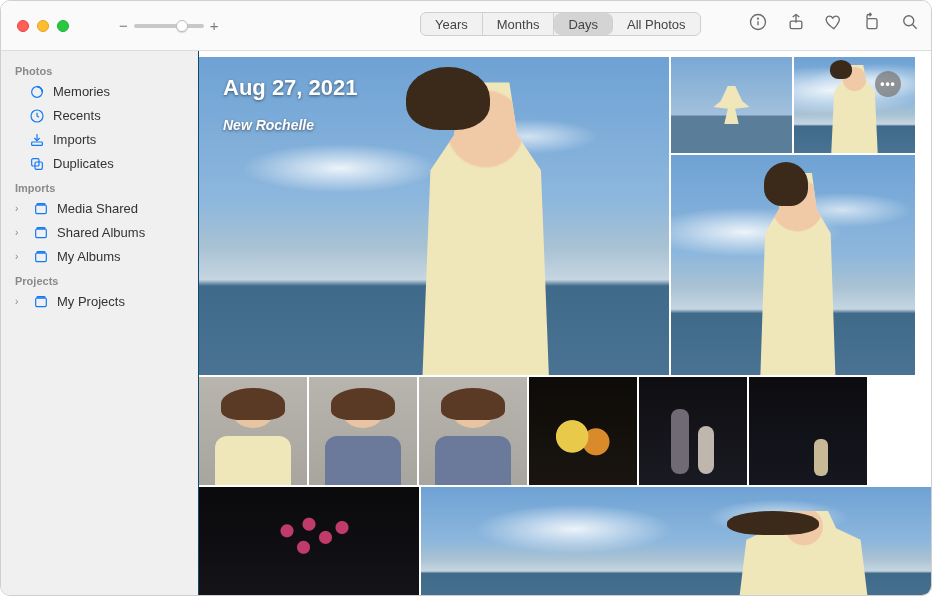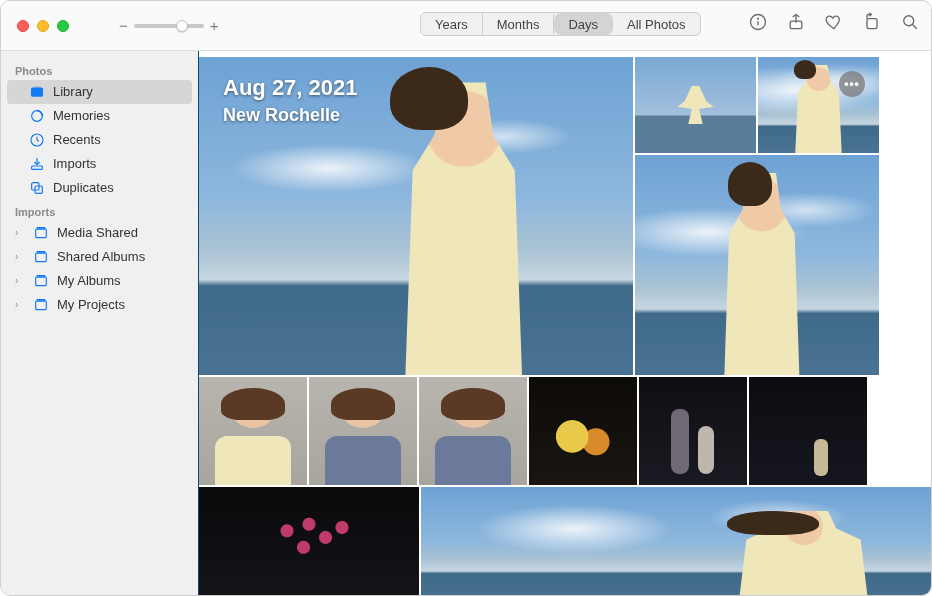--- a/index.html
+++ b/index.html
@@ -74,21 +74,21 @@
   position: absolute; inset: 0; padding: 6px 0 0 0;
 }
 .row { display: flex; gap: 2px; margin-bottom: 2px; }
 .tile { position: relative; overflow: hidden; }
 .tile .ph { width: 100%; height: 100%; }
 .overlay {
   position: absolute; top: 18px; left: 24px; color: #fff;
   text-shadow: 0 1px 3px rgba(0,0,0,0.5);
 }
 .overlay .date { font-size: 22px; font-weight: 700; }
-.overlay .loc { font-size: 18px; font-weight: 600; margin-top: 4px; }
+.overlay .loc { font-size: 14px; font-weight: 600; margin-top: 16px; font-style: italic; }
 .more-pill {
   position: absolute; top: 14px; right: 14px; width: 26px; height: 26px;
   border-radius: 50%; background: rgba(120,120,120,0.75); display:flex;
   align-items:center; justify-content:center; color:#fff; cursor:pointer;
 }
 .more-pill span { letter-spacing: 1px; font-weight:700; font-size:12px;}
 .sky { background: linear-gradient(#6ea2d4 0%, #8db7dd 45%, #a9c2d3 60%, #c6d6e2 70%, #406a8a 72%, #4a7393 100%); position:relative;}
 .sky::before{content:"";position:absolute;inset:0;background:
   radial-gradient(ellipse 140px 35px at 30% 35%, rgba(255,255,255,.85), rgba(255,255,255,0) 70%),
   radial-gradient(ellipse 100px 25px at 70% 25%, rgba(255,255,255,.65), rgba(255,255,255,0) 70%);}
@@ -178,29 +178,20 @@
             <line x1="20" y1="20" x2="15" y2="15"></line>
           </svg>
       </div>
     </div>
   </div>
 
   <div class="body">
 
     <div class="sidebar">
       <div class="section-title">Photos</div>
-      <div class="item selected">
-        <span class="icon">
-            <svg viewBox="0 0 24 24">
-              <rect x="3" y="6" width="18" height="13" rx="2" fill="#137af6" stroke="none"></rect>
-              <rect x="5" y="4" width="14" height="2" rx="1" fill="#137af6" stroke="none" opacity=".6"></rect>
-            </svg>
-          </span>
-        <span>Library</span>
-      </div>
       <div class="item">
         <span class="icon">
             <svg viewBox="0 0 24 24">
               <circle cx="12" cy="12" r="8"></circle>
               <path d="M12 4a8 8 0 0 1 8 8" stroke-width="2.5"></path>
             </svg>
           </span>
         <span>Memories</span>
       </div>
       <div class="item">
@@ -257,36 +248,37 @@
         <span class="chev">›</span>
         <span class="icon">
             <svg viewBox="0 0 24 24">
               <rect x="4" y="6" width="16" height="13" rx="2"></rect>
               <rect x="6" y="4" width="12" height="2" rx="1"></rect>
             </svg>
           </span>
         <span>My Albums</span>
       </div>
 
+      <div class="section-title">Projects</div>
       <div class="item">
         <span class="chev">›</span>
         <span class="icon">
             <svg viewBox="0 0 24 24">
               <rect x="4" y="6" width="16" height="13" rx="2"></rect>
               <rect x="6" y="4" width="12" height="2" rx="1"></rect>
             </svg>
           </span>
         <span>My Projects</span>
       </div>
     </div>
 
     <div class="content">
       <div class="grid">
         <div class="row" style="height:318px">
-          <div class="tile" style="width:434px">
+          <div class="tile" style="width:470px">
             <div class="ph sky">
                 <div class="person1"></div>
                 <div class="hair1"></div>
               </div>
             <div class="overlay">
               <div class="date">Aug 27, 2021</div>
               <div class="loc">New Rochelle</div>
             </div>
           </div>
           <div style="width:244px;display:flex;flex-direction:column;gap:2px">

